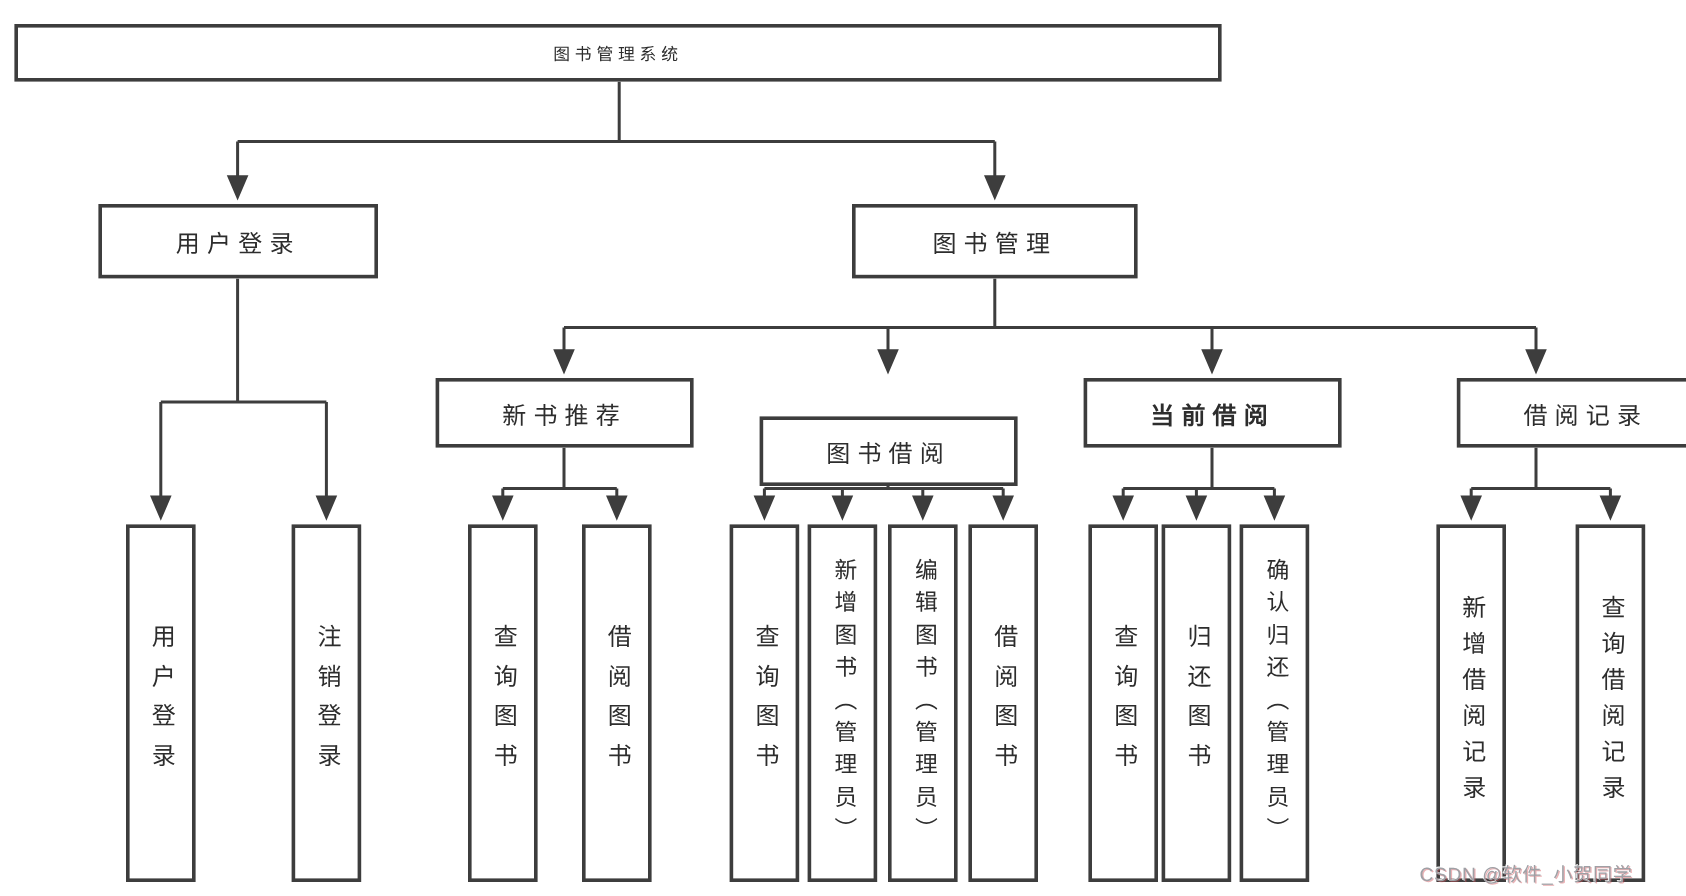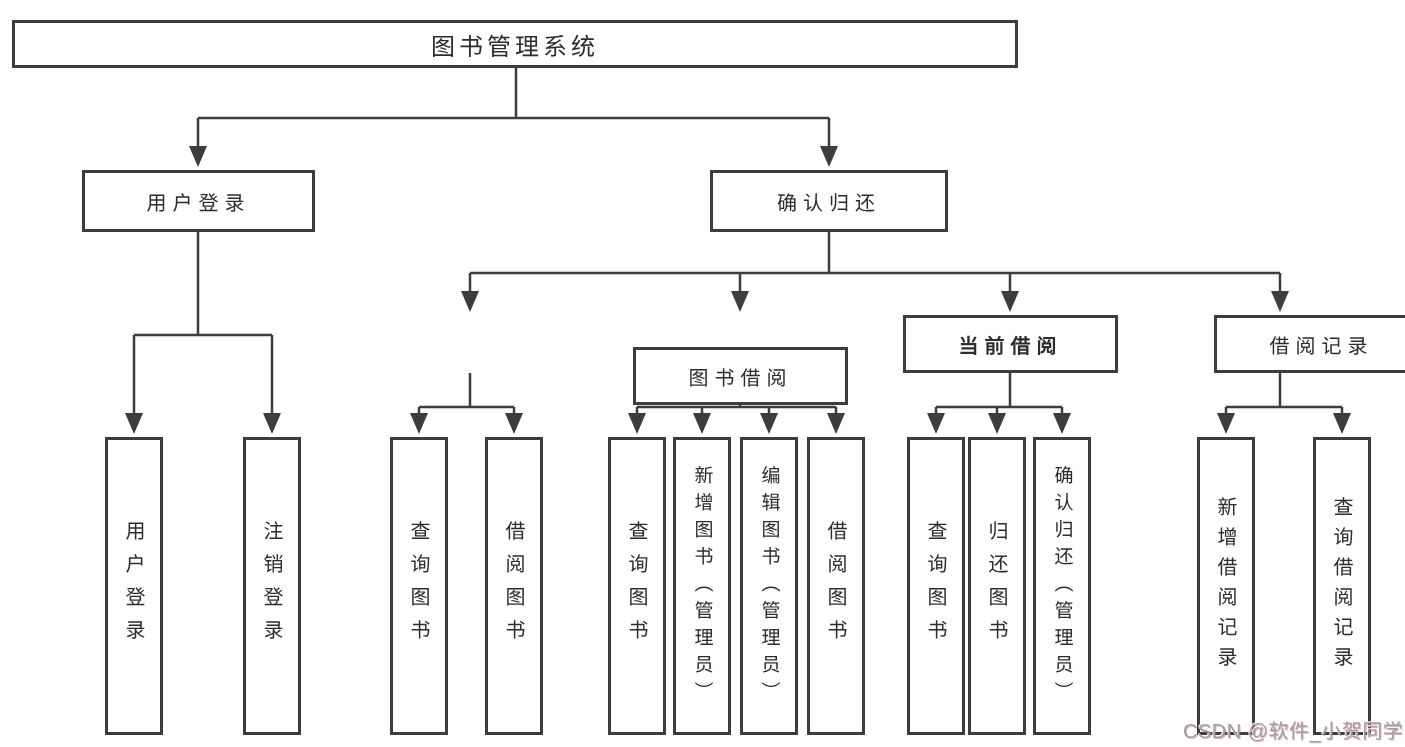--- a/index.html
+++ b/index.html
@@ -17,21 +17,21 @@
     position: absolute;
     background: #ffffff;
     border: 3px solid #3d3d3d;
     display: flex;
     align-items: center;
     justify-content: center;
     color: #2d2d2d;
     z-index: 2;
   }
   .root-box   { left: 12px;  top: 20px;  width: 1006px; height: 48px; }
-  .root-label { font-size: 24px; letter-spacing: 4px; white-space: nowrap; font-family: Liberation Serif, serif; }
+  .root-label { font-size: 14px; letter-spacing: 4px; white-space: nowrap; font-family: Liberation Serif, serif; }
 
   .l2-box { top: 170px; height: 62px; }
   .l2-user-login { left: 82px;  width: 233px; }
   .l2-book-mgmt  { left: 710px; width: 238px; }
 
   .l3-box { top: 315px; height: 58px; width: 215px; }
   .l3-a { left: 363px; }
   .l3-b { left: 633px; margin-top: 32px; }
   .l3-c { left: 903px; font-weight: bold; }
   .l3-d { left: 1214px; }
@@ -57,21 +57,21 @@
   }
   .vt-s { letter-spacing: 13px; }
   .vt-m { letter-spacing: 10px; }
   .vt-l { font-size: 19px; letter-spacing: 8px; }
 
   .watermark {
     position: absolute;
     left: 1183px;
     top: 715px;
     z-index: 5;
-    font-size: 20px;
+    font-size: 16px;
     letter-spacing: 0.5px;
     color: #9fa0a5;
     white-space: nowrap;
     text-shadow: 1px 1px 0 rgba(210, 85, 91, 0.45), -1px -1px 0 rgba(255, 255, 255, 0.9);
   }
 </style>
 </head>
 <body>
 
 <div class="canvas">
@@ -97,23 +97,26 @@
   </svg>
 
   <div class="box root-box">
     <span class="root-label">图书管理系统</span>
   </div>
 
   <div class="box l2-box l2-user-login">
     <span class="h-label">用户登录</span>
   </div>
   <div class="box l2-box l2-book-mgmt">
-    <span class="h-label">确认归还</span>
+    <span class="h-label">图书管理</span>
   </div>
 
+  <div class="box l3-box l3-a">
+    <span class="h-label">新书推荐</span>
+  </div>
   <div class="box l3-box l3-b">
     <span class="h-label">图书借阅</span>
   </div>
   <div class="box l3-box l3-c">
     <span class="h-label">当前借阅</span>
   </div>
   <div class="box l3-box l3-d">
     <span class="h-label">借阅记录</span>
   </div>
 

